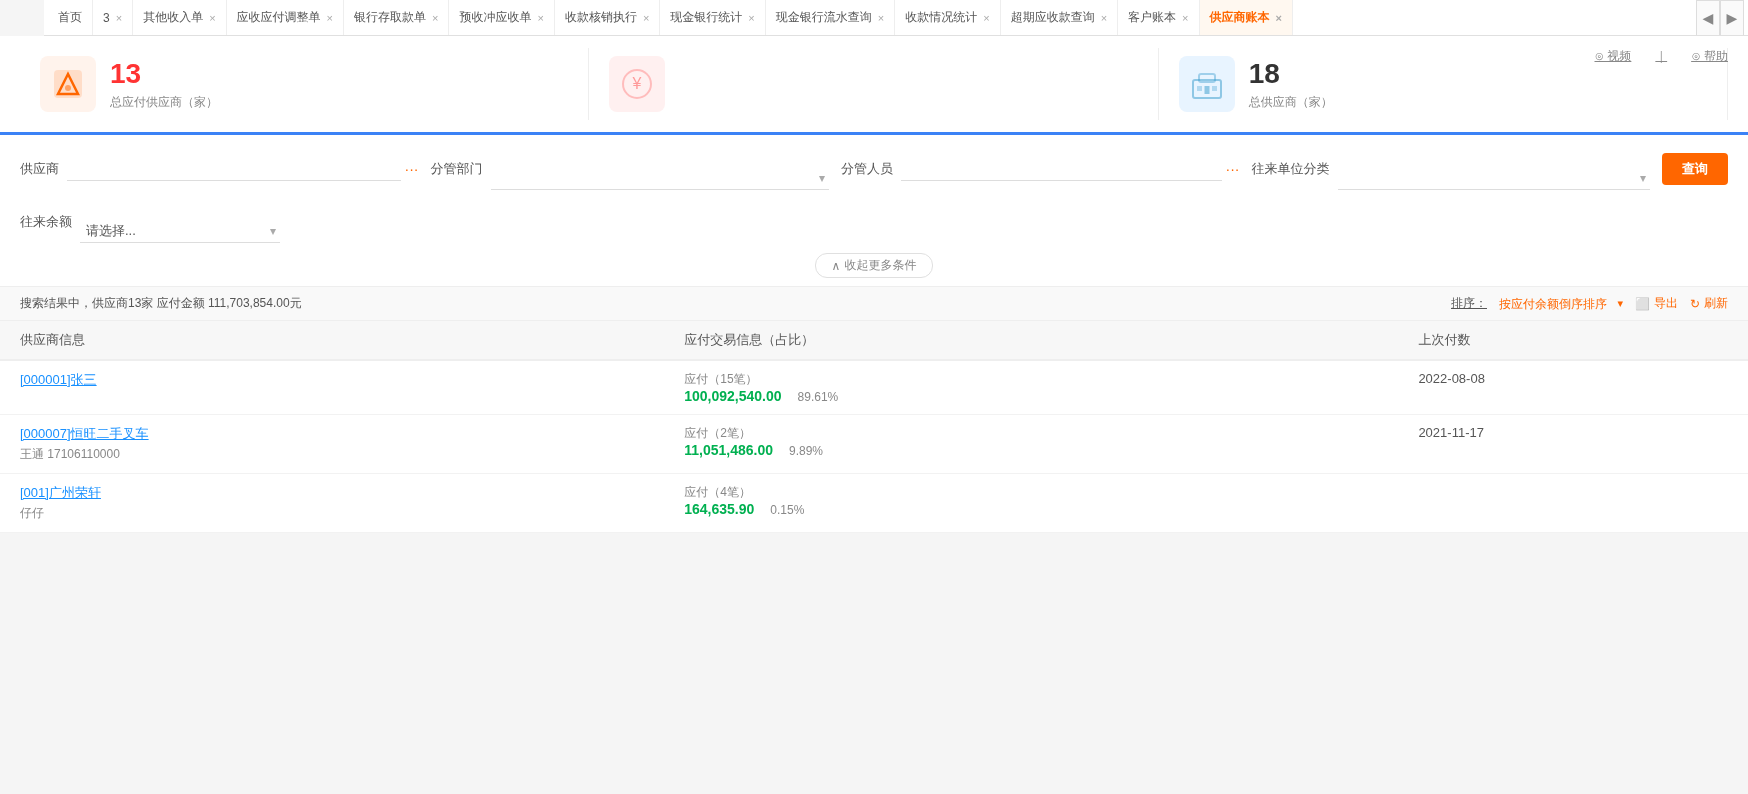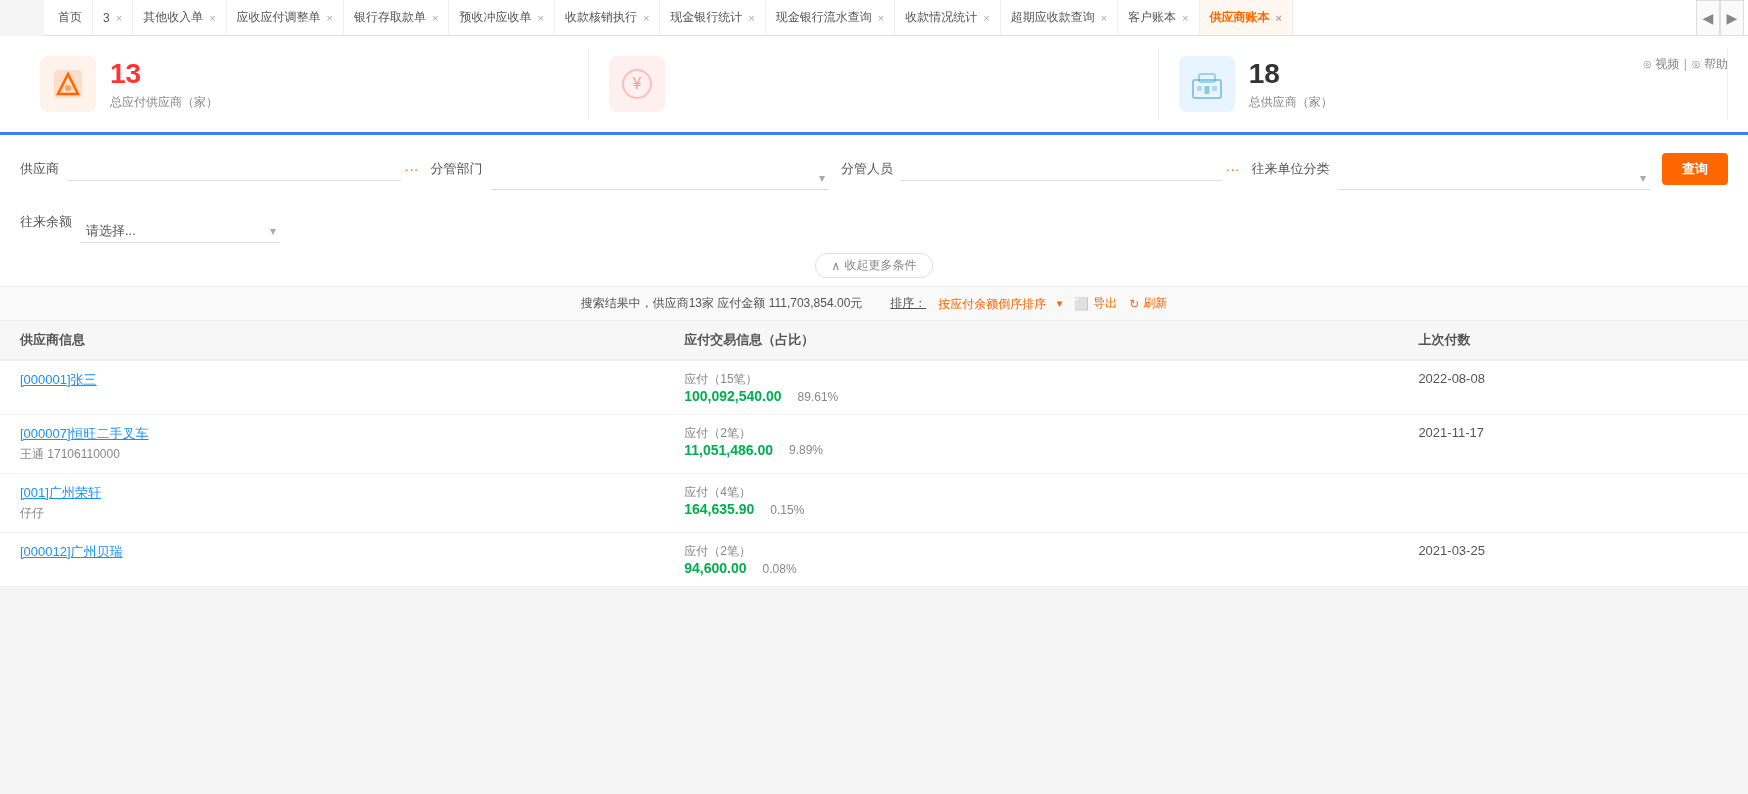--- a/index.html
+++ b/index.html
@@ -77,25 +77,26 @@
     }
     .stat-icon.orange { background: #fff3ec; color: #f60; }
     .stat-icon.red { background: #fff0f0; color: #f44; }
     .stat-icon.blue { background: #e8f4ff; color: #39c; }
     .stat-number { font-size: 28px; font-weight: bold; color: #f33; line-height: 1.2; }
     .stat-number.dark { color: #333; }
     .stat-label { font-size: 12px; color: #888; margin-top: 3px; }
     .stat-help {
       position: absolute;
       right: 20px;
-      top: 20px;
+      top: 12px;
       font-size: 12px;
       color: #888;
       display: flex;
-      gap: 0;
+      gap: 24px;
+      text-decoration: underline;
     }
     .stat-help span { cursor: pointer; }
 
     
     .filter-area {
       background: #fff;
       padding: 12px 20px 8px;
       border-bottom: 1px solid #eee;
     }
     .filter-row {
@@ -181,21 +182,21 @@
       border-radius: 12px;
       font-size: 12px;
       color: #888;
       cursor: pointer;
     }
 
     
     .result-bar {
       display: flex;
       align-items: center;
-      justify-content: center;
+      justify-content: space-between;
       padding: 8px 20px;
       background: #f9f9f9;
       border-bottom: 1px solid #eee;
       font-size: 12px;
       color: #555;
       gap: 28px;
     }
     .result-actions {
       display: flex;
       align-items: center;
@@ -244,21 +245,21 @@
       border-collapse: collapse;
     }
     thead tr {
       background: #f7f7f7;
       border-bottom: 2px solid #eee;
     }
     th {
       text-align: left;
       padding: 10px 20px;
       font-size: 13px;
-      font-weight: 700;
+      font-weight: 400;
       color: #555;
     }
     td {
       padding: 10px 20px;
       font-size: 13px;
       vertical-align: top;
       border-bottom: 1px solid #f2f2f2;
     }
     tbody tr.highlight { background: #fff3ec; }
     .supplier-link {
@@ -469,44 +470,33 @@
               <span class="tx-amount">100,092,540.00</span>
               <span class="tx-percent">89.61%</span>
             </div>
           </td>
           <td><span class="date-val">2022-08-08</span></td>
         </tr>
         <tr>
           <td><a class="supplier-link">[000007]恒旺二手叉车</a><div class="supplier-sub">王通  17106110000</div></td>
           <td>
             <div class="tx-label">应付（2笔）</div>
-            <div style="display: flex; align-items: center;">
+            <div style="display: flex; align-items: flex-end;">
               <span class="tx-amount">11,051,486.00</span>
               <span class="tx-percent">9.89%</span>
             </div>
           </td>
           <td><span class="date-val">2021-11-17</span></td>
         </tr>
         <tr>
           <td><a class="supplier-link">[001]广州荣轩</a><div class="supplier-sub">仔仔</div></td>
           <td>
             <div class="tx-label">应付（4笔）</div>
             <div style="display: flex; align-items: baseline;">
               <span class="tx-amount">164,635.90</span>
               <span class="tx-percent">0.15%</span>
             </div>
           </td>
           <td><span class="date-val"></span></td>
         </tr>
-        <tr>
-          <td><a class="supplier-link">[000012]广州贝瑞</a></td>
-          <td>
-            <div class="tx-label">应付（2笔）</div>
-            <div style="display: flex; align-items: baseline;">
-              <span class="tx-amount">94,600.00</span>
-              <span class="tx-percent">0.08%</span>
-            </div>
-          </td>
-          <td><span class="date-val">2021-03-25</span></td>
-        </tr>
       </tbody>
   </table>
 </div>
 
 </body></html>

